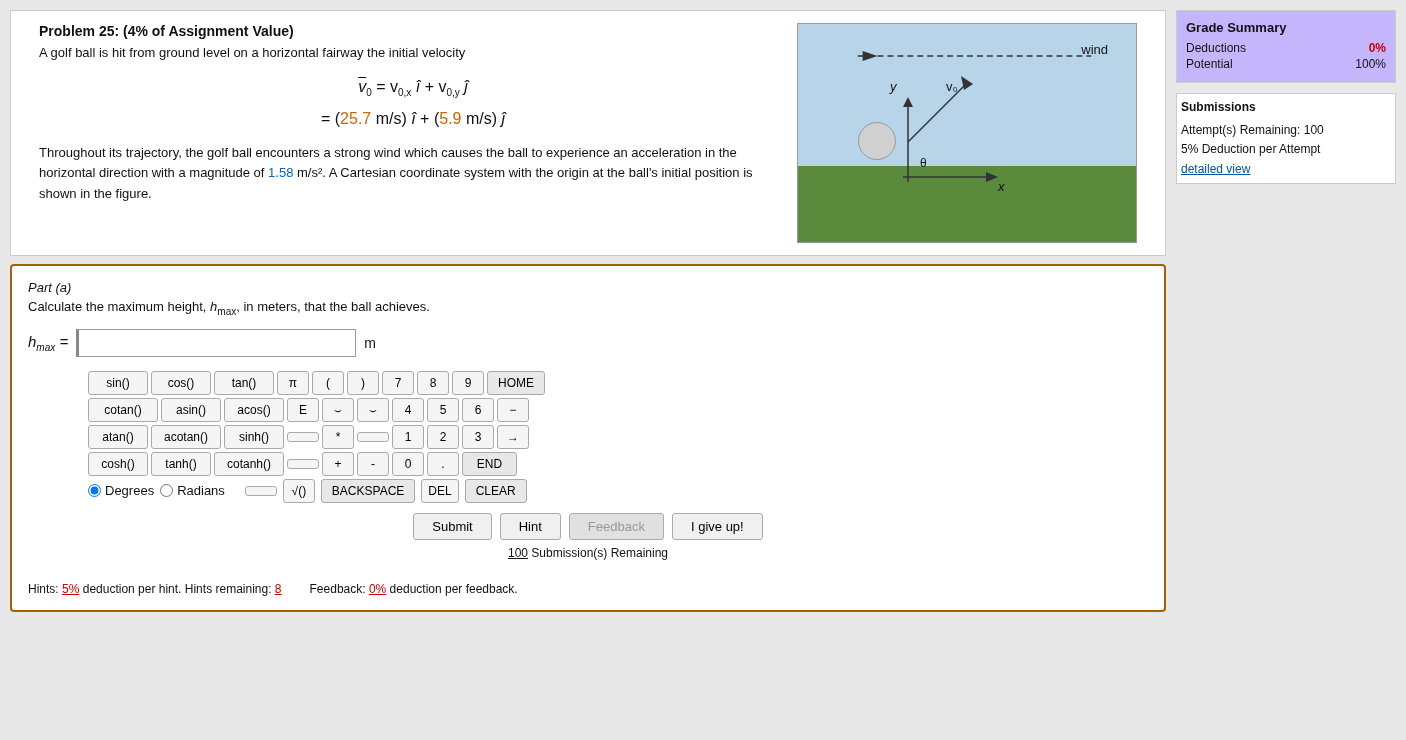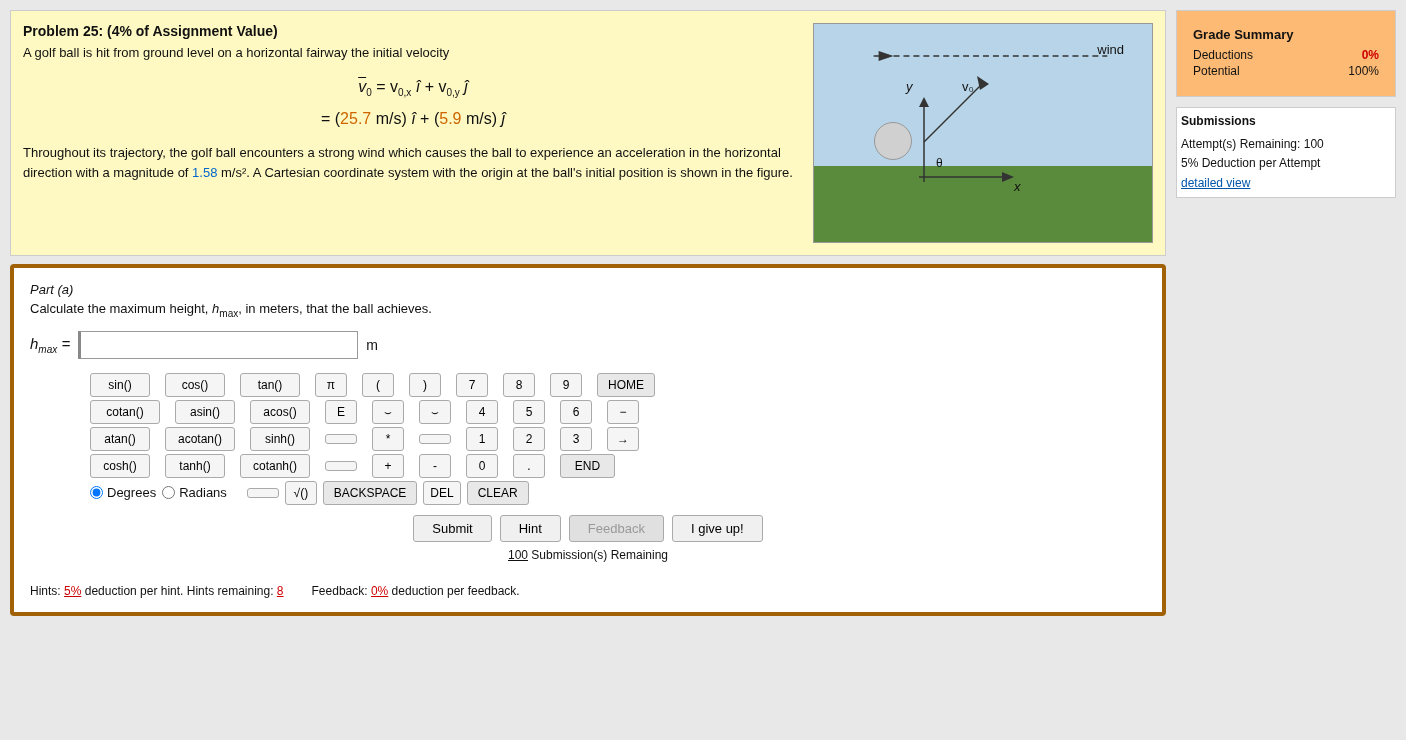--- a/index.html
+++ b/index.html
@@ -22,22 +22,22 @@
       padding: 10px;
       gap: 10px;
     }
     .left-panel {
       flex: 1;
       display: flex;
       flex-direction: column;
       gap: 8px;
     }
     .problem-header {
-      background: #fef9c3;
-      padding: 12px 12px;
+      background: #ffffff;
+      padding: 12px 28px;
       border: 1px solid #ccc;
     }
     .problem-title {
       font-weight: bold;
       font-size: 14px;
       margin-bottom: 4px;
     }
     .problem-desc {
       font-size: 13px;
       line-height: 1.5;
@@ -79,21 +79,21 @@
       border-radius: 50%;
       border: 1px solid #999;
     }
     .header-row {
       display: flex;
       gap: 10px;
       align-items: flex-start;
     }
     .part-section {
       background: #fff;
-      border: 4px solid #a16207;
+      border: 2px solid #a16207;
       border-radius: 4px;
       padding: 14px 16px;
     }
     .part-label {
       font-size: 13px;
       font-style: italic;
       margin-bottom: 4px;
     }
     .part-question {
       font-size: 13px;
@@ -126,21 +126,21 @@
     }
     .calc-grid {
       display: flex;
       flex-direction: column;
       gap: 3px;
       margin-bottom: 10px;
       padding-left: 60px;
     }
     .calc-row {
       display: flex;
-      gap: 15px;
+      gap: 3px;
       align-items: center;
     }
     .calc-btn {
       padding: 4px 10px;
       background: #f5f5f5;
       border: 1px solid #aaa;
       border-radius: 3px;
       cursor: pointer;
       font-size: 12px;
       min-width: 60px;
@@ -196,23 +196,23 @@
       gap: 28px;
     }
     .hints-row u { text-decoration: underline; color: #c00; }
     .right-panel {
       width: 220px;
       display: flex;
       flex-direction: column;
       gap: 10px;
     }
     .grade-summary {
-      background: #fdba74;
+      background: #c4b5fd;
       border: 1px solid #ccc;
-      padding: 16px;
+      padding: 9px;
     }
     .grade-title {
       font-weight: bold;
       font-size: 13px;
       margin-bottom: 6px;
     }
     .grade-row {
       display: flex;
       justify-content: space-between;
       font-size: 12px;

